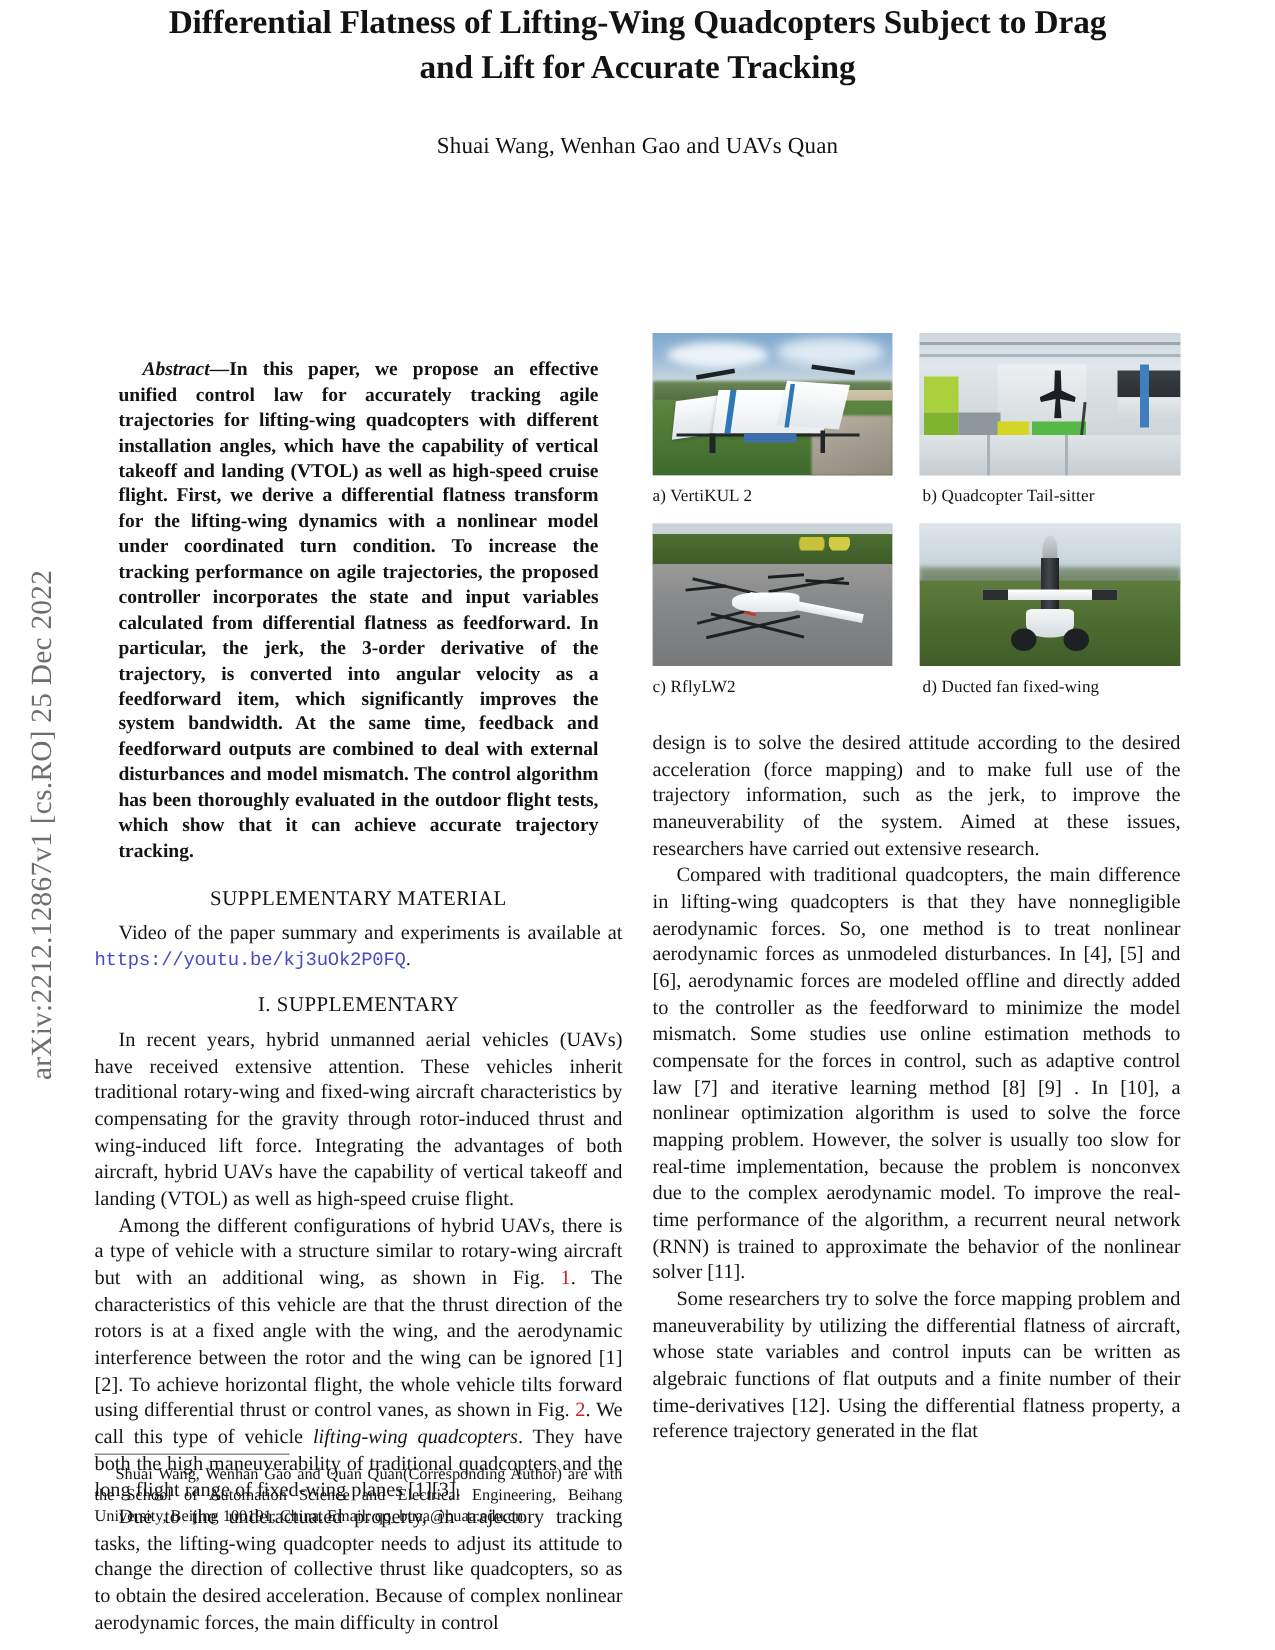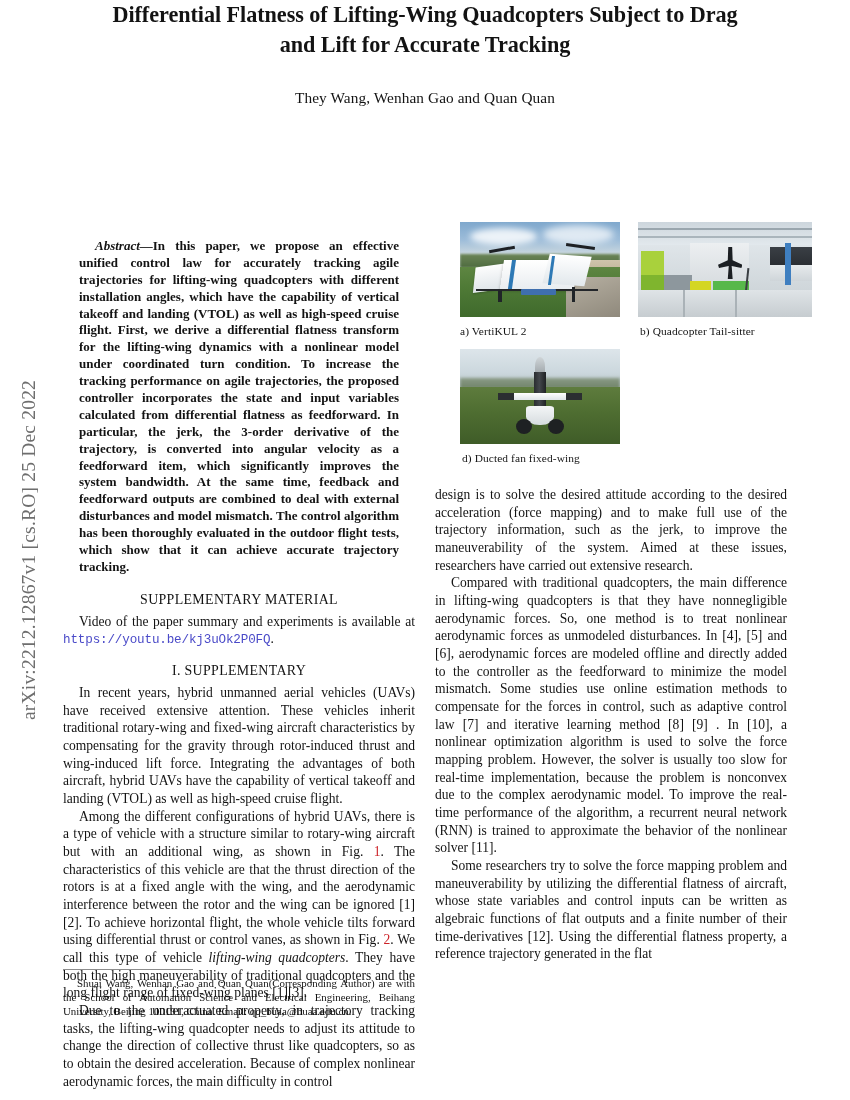--- a/index.html
+++ b/index.html
@@ -113,21 +113,21 @@
     color: #4a4ac8;
     font-family: "Liberation Mono", "DejaVu Sans Mono", monospace;
     font-size: 12.6px;
     text-decoration: none;
     letter-spacing: -0.15px;
   }
   .ref { color: #cc2026; }
   .it { font-style: italic; }
 
   
-  #figure-1 { width: 352px; margin-left: 25px; }
+  #figure-1 { width: 352px; }
   .fig-grid {
     display: grid;
     grid-template-columns: 160px 174px;
     column-gap: 18px;
     row-gap: 0px;
   }
   .fig-cell { }
   .photo {
     width: 100%;
     height: 95px;
@@ -386,21 +386,21 @@
 <body>
 
 <div id="arxiv-stamp">
   <div class="stamp-text">arXiv:2212.12867v1  [cs.RO]  25 Dec 2022</div>
 </div>
 
 <div id="page">
 
   <div id="title-block">
     <h1 id="paper-title">Differential Flatness of Lifting-Wing Quadcopters Subject to Drag and Lift for Accurate Tracking</h1>
-    <div id="authors">They Wang, Wenhan Gao and Quan Quan</div>
+    <div id="authors">Shuai Wang, Wenhan Gao and UAVs Quan</div>
   </div>
 
   <div id="columns">
 
     <div class="col" id="left-column">
 
       <p class="abstract"><span class="abstract-lead">Abstract—</span><span>In this paper, we propose an effective unified control law for accurately tracking agile trajectories for lifting-wing quadcopters with different installation angles, which have the capability of vertical takeoff and landing (VTOL) as well as high-speed cruise flight. First, we derive a differential flatness transform for the lifting-wing dynamics with a nonlinear model under coordinated turn condition. To increase the tracking performance on agile trajectories, the proposed controller incorporates the state and input variables calculated from differential flatness as feedforward. In particular, the jerk, the 3-order derivative of the trajectory, is converted into angular velocity as a feedforward item, which significantly improves the system bandwidth. At the same time, feedback and feedforward outputs are combined to deal with external disturbances and model mismatch. The control algorithm has been thoroughly evaluated in the outdoor flight tests, which show that it can achieve accurate trajectory tracking.</span></p>
 
       <h2 class="section">SUPPLEMENTARY MATERIAL</h2>
 
@@ -465,20 +465,41 @@
                 <div class="pillar"></div>
               <div class="uav"></div>
                 <div class="tripod"></div>
               <div class="floor"></div>
                 <div class="floorline1"></div>
                 <div class="floorline2"></div>
             </div>
             <div class="fig-caption-sub indent-b">b)  Quadcopter Tail-sitter</div>
           </div>
 
+          <div class="fig-cell">
+            <div class="photo ph-c">
+              <div class="skyline"></div>
+                <div class="bush"></div>
+                <div class="flowers"></div>
+              <div class="road"></div>
+              <div class="armA"></div>
+                <div class="armB"></div>
+                <div class="armC"></div>
+                <div class="armD"></div>
+              <div class="wing"></div>
+                <div class="body"></div>
+              <div class="rotorA"></div>
+                <div class="rotorB"></div>
+                <div class="rotorC"></div>
+              <div class="skid1"></div>
+                <div class="skid2"></div>
+                <div class="redmark"></div>
+            </div>
+            <div class="fig-caption-sub">c) RflyLW2</div>
+          </div>
 
           <div class="fig-cell">
             <div class="photo ph-d">
               <div class="sky"></div>
                 <div class="hills"></div>
                 <div class="grass"></div>
               <div class="nose"></div>
                 <div class="fuselage"></div>
               <div class="wing"></div>
                 <div class="wingtipL"></div>

